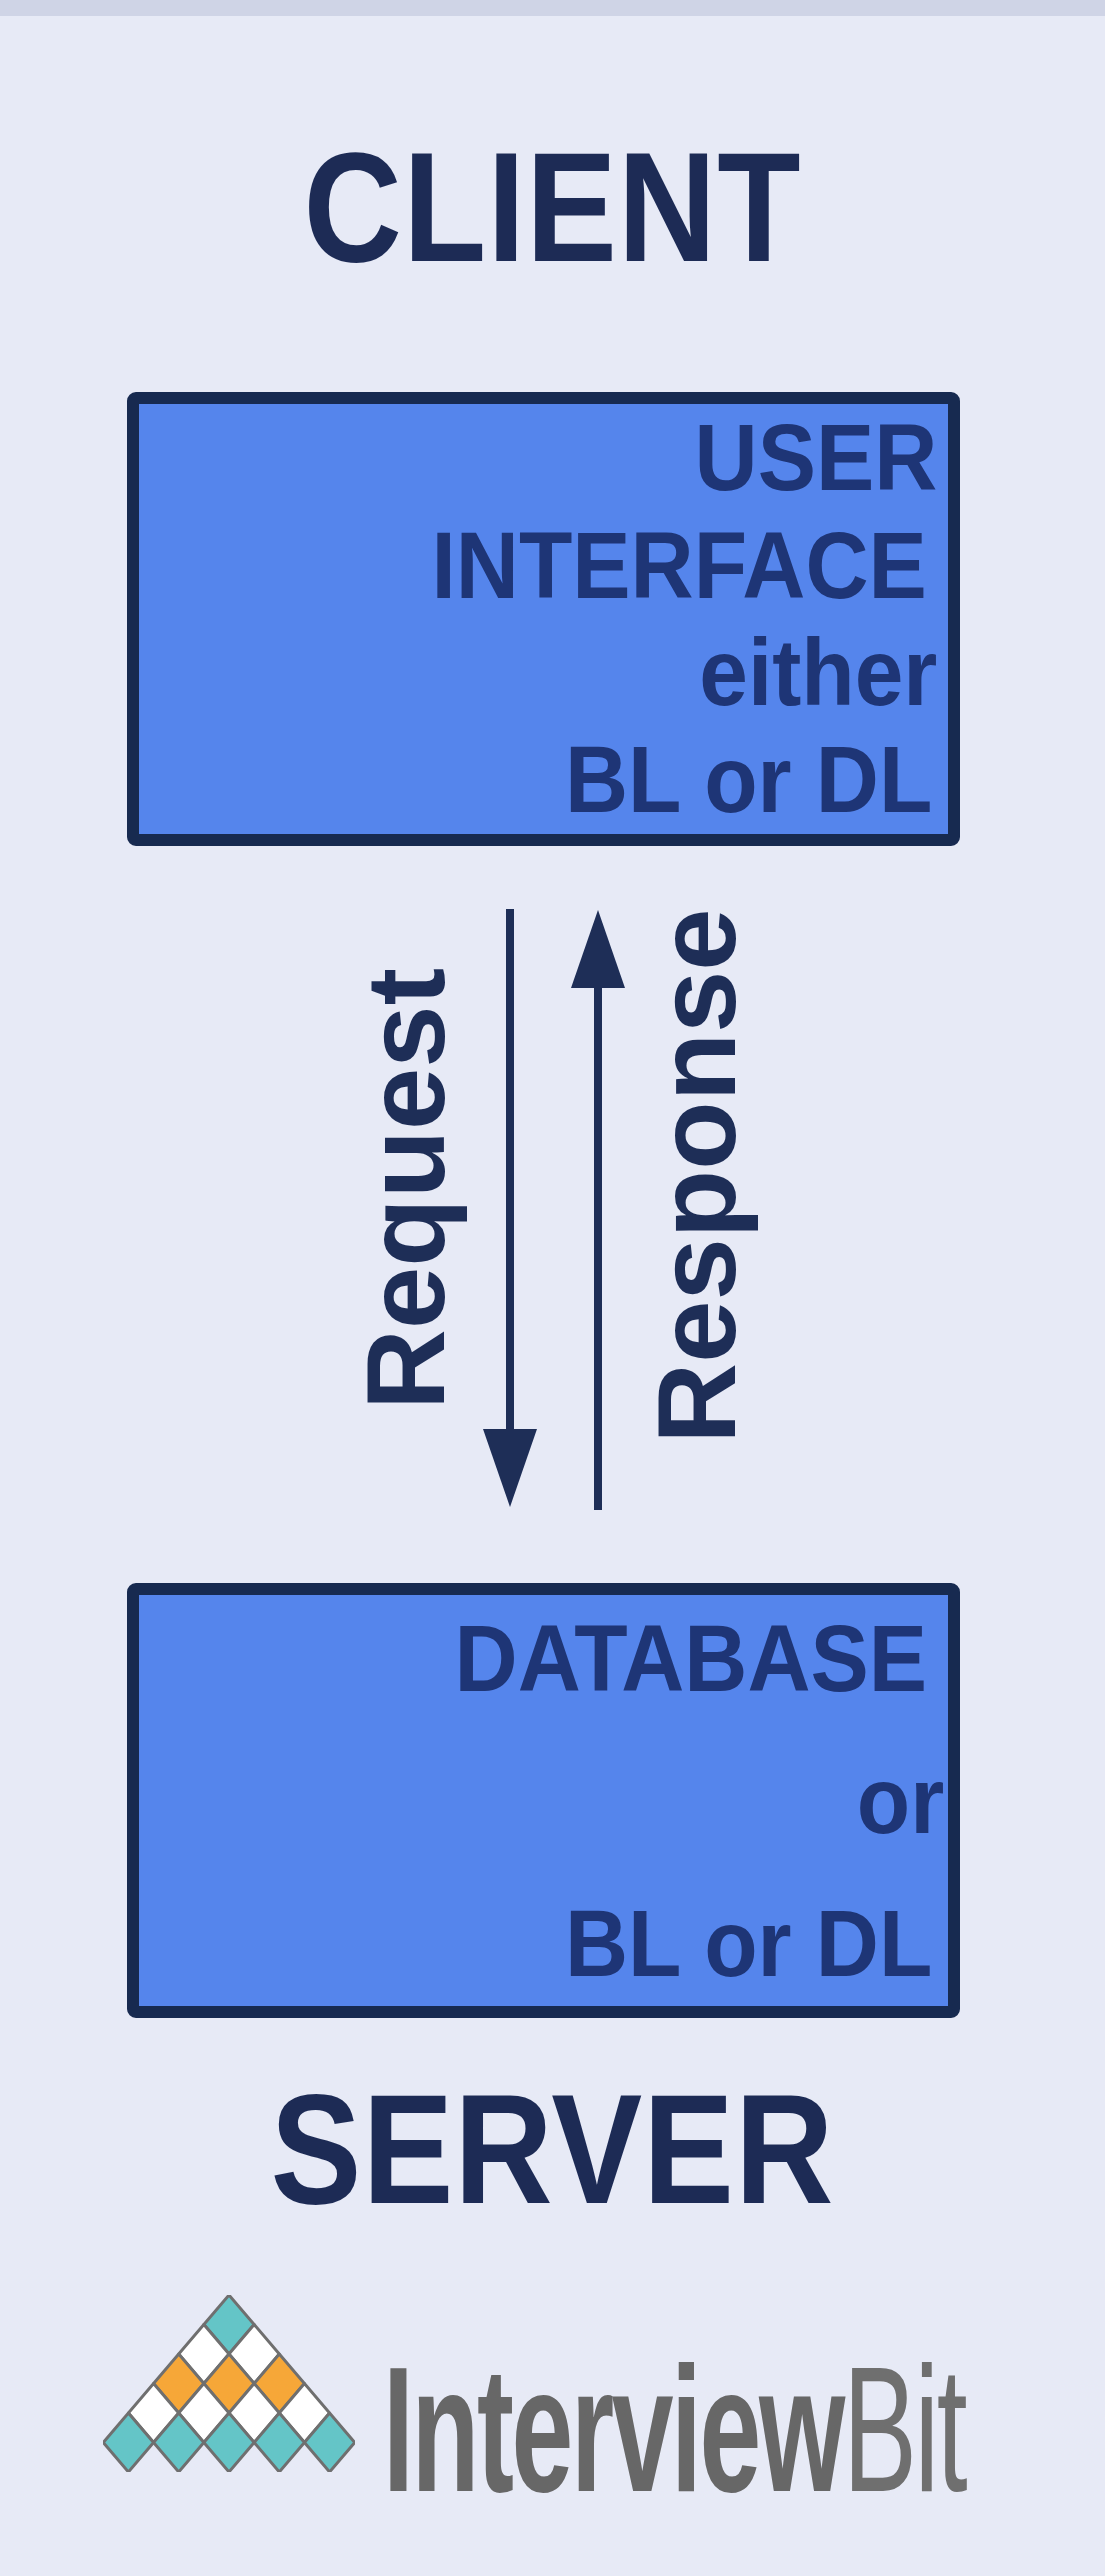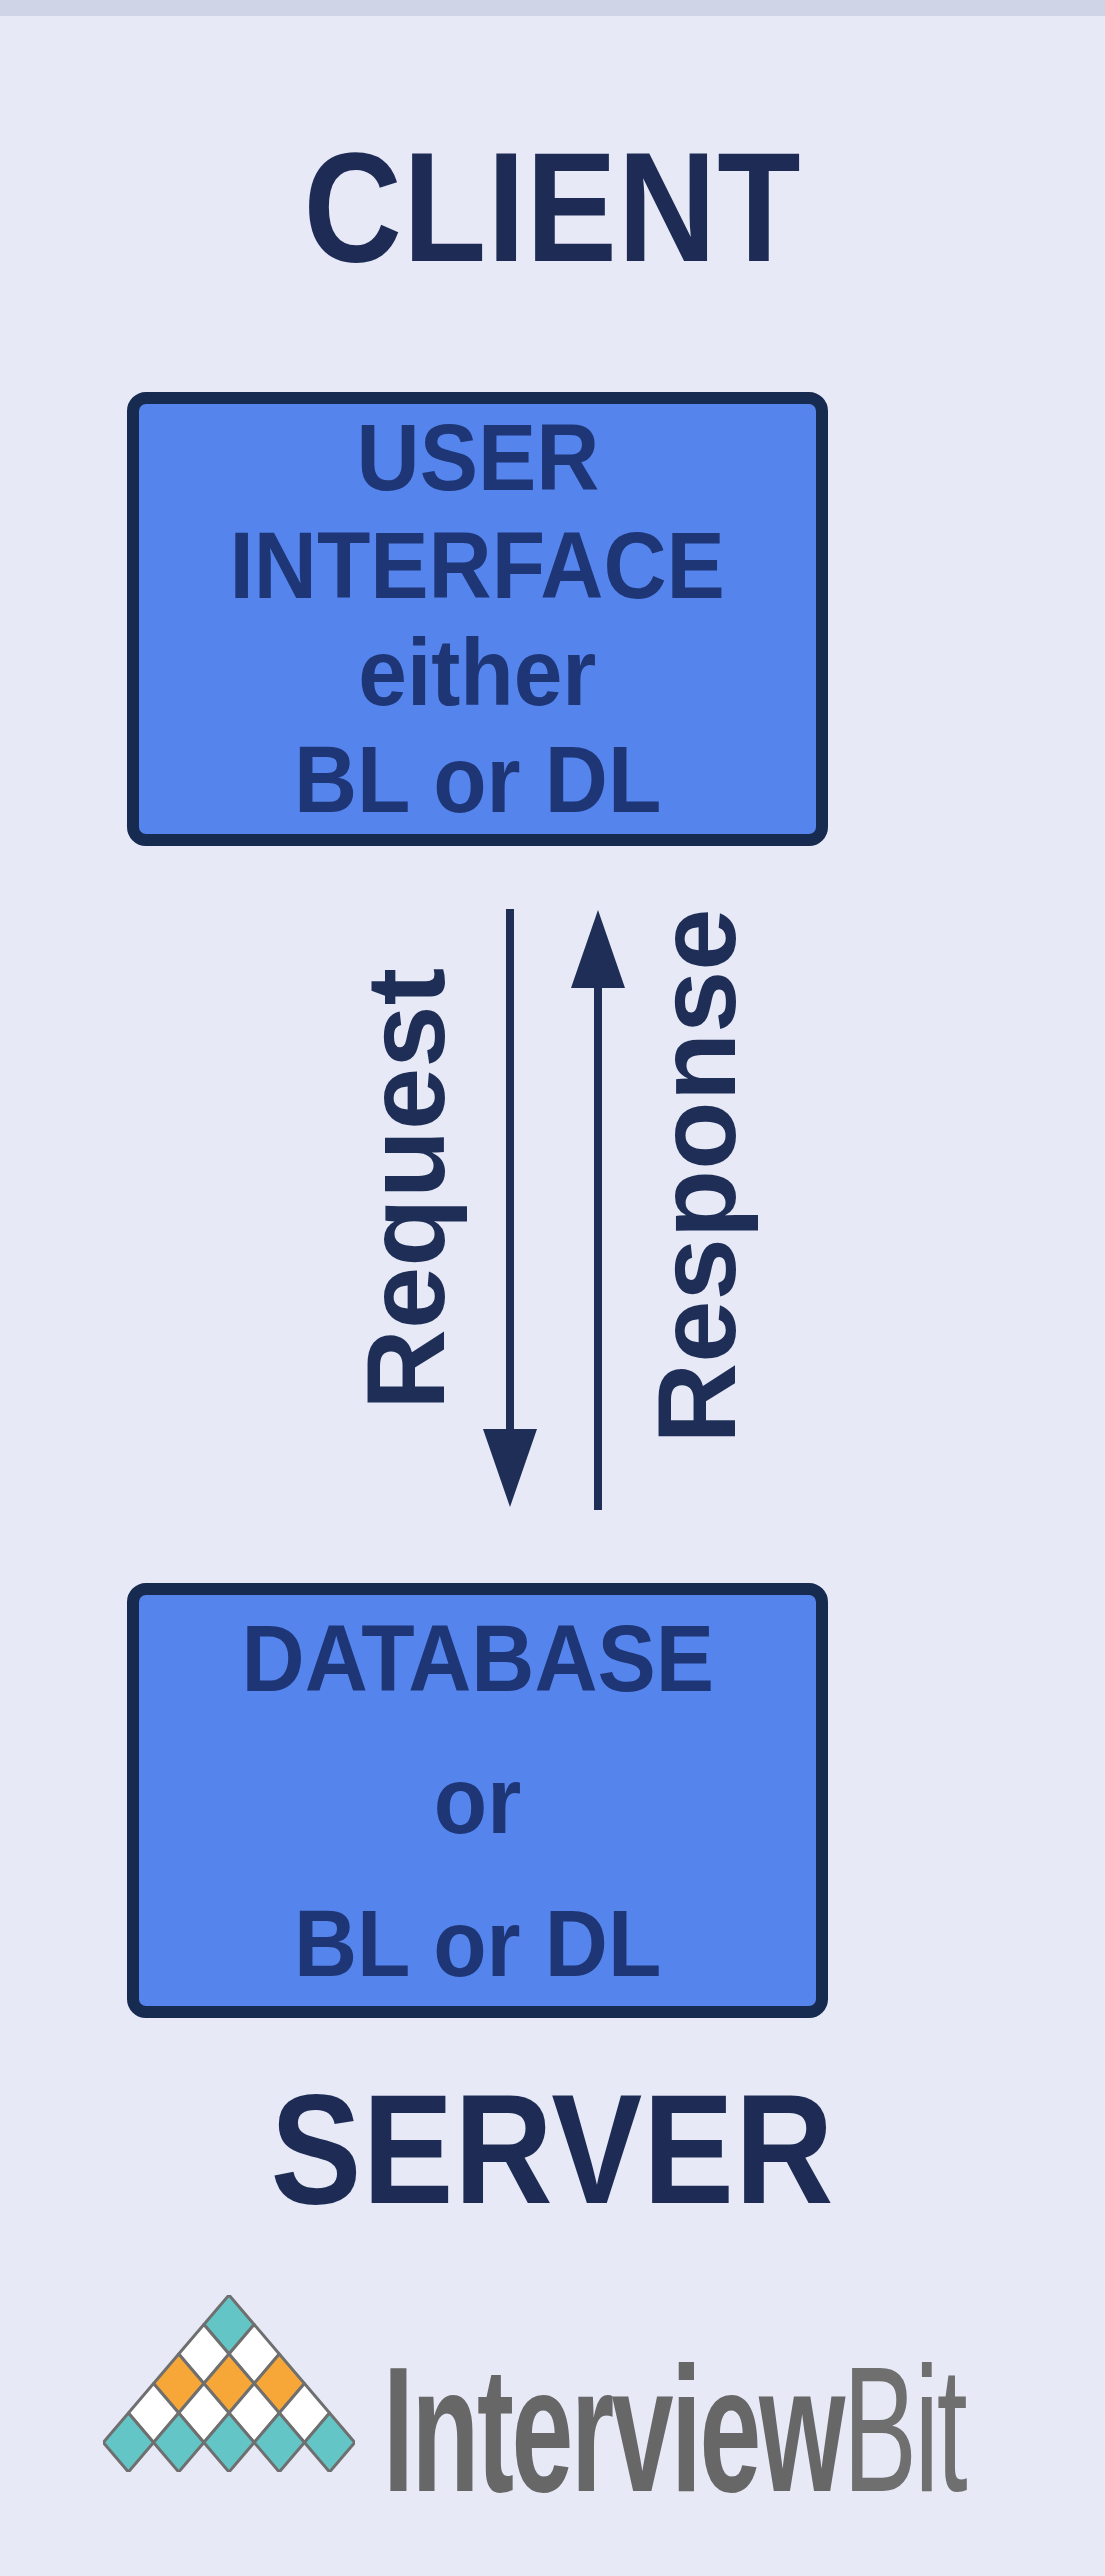--- a/index.html
+++ b/index.html
@@ -30,26 +30,26 @@
     font-weight:bold;
     letter-spacing:1px;
     color:var(--title-navy);
     line-height:1;
     transform:scaleX(.88);
   }
   .title-client{top:114px;}
   .title-server{top:2056px;}
   .node-box{
     position:absolute;
-    left:127px;width:701px;
+    left:127px;width:833px;
     background:var(--box-fill);
     border:12.4px solid var(--box-border);
-    border-radius:19px;
+    border-radius:9px;
     display:flex;flex-direction:column;
-    align-items:center;justify-content:center;
+    align-items:flex-end;justify-content:center;
     text-align:center;
     color:var(--boxtext-navy);
     font-weight:bold;
     font-size:95px;
   }
   .box-client{top:376px;height:454px;line-height:1.13;transform:none;}
   .box-server{top:1567px;height:435px;line-height:1.5;}
   .node-box .line{transform:scaleX(.92);}
   .arrow-line{
     position:absolute;

